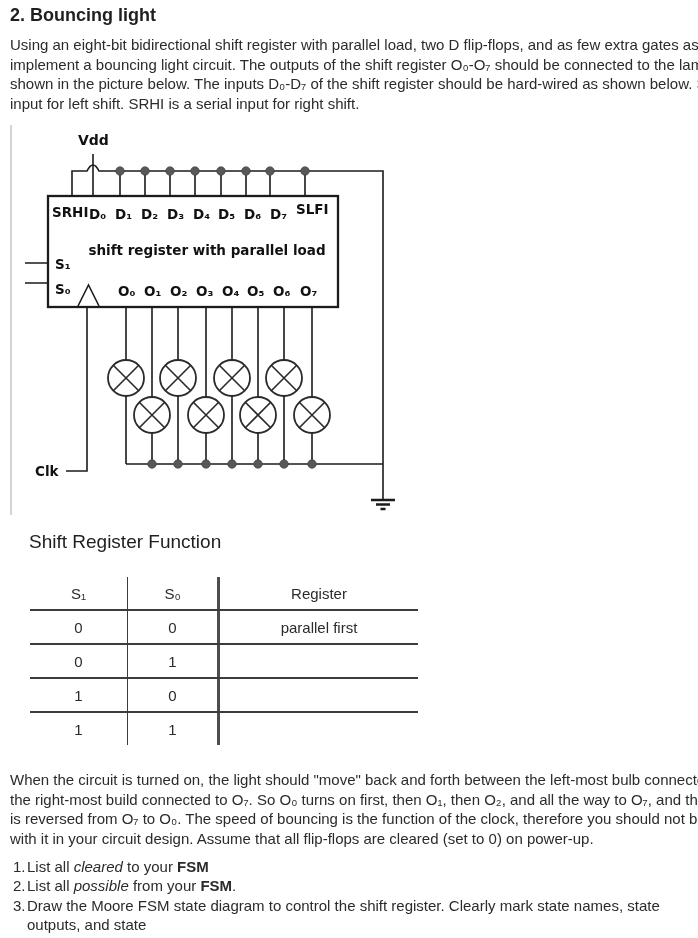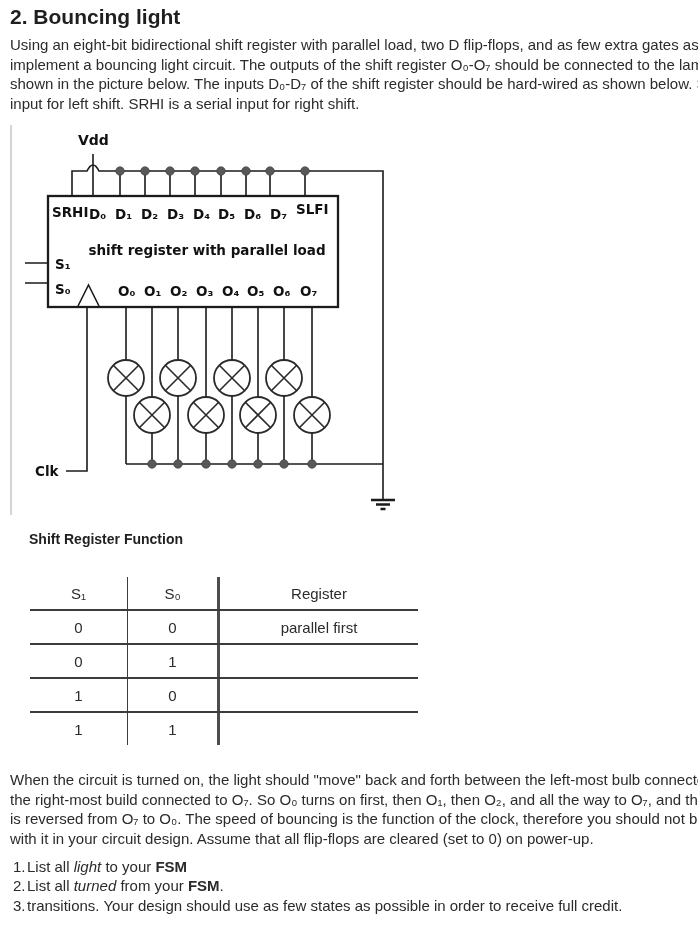--- a/index.html
+++ b/index.html
@@ -5,27 +5,27 @@
   html,body { margin:0; padding:0; background:#ffffff; }
   body {
     position:relative;
     width:698px; height:938px;
     overflow:hidden;
     font-family:"Liberation Sans","DejaVu Sans",sans-serif;
     color:#2b2b2b;
     -webkit-font-smoothing:antialiased;
   }
   .abs { position:absolute; }
-  .h1 { top:5px; left:10px; font-size:21px; font-weight:bold; color:#1f1f1f;text-align:right; }
+  .h1 { top:5px; left:10px; font-size:18px; font-weight:bold; color:#1f1f1f;text-align:right; }
   .para { font-size:15px; line-height:19.5px; white-space:nowrap; }
   .p1 { top:35px; left:10px; }
   .p2 { top:770px; left:10px; }
   .fig { top:123px; left:0; width:400px; height:392px; }
   .fig svg { display:block; }
-  .h2 { top:531px; left:29px; font-size:14px; font-weight:bold; color:#1f1f1f; }
+  .h2 { top:531px; left:29px; font-size:19px; font-weight:normal; color:#1f1f1f; }
 
   
   .srf { top:577px; left:30px; width:388px; font-size:15px; }
   .srf-row { display:grid; grid-template-columns:98px 92px 198px; height:32px; border-bottom:2px solid #3c3c3c; }
   .srf-row:last-child { border-bottom:none; }
   .srf-row > div { display:flex; align-items:center; justify-content:center; }
   .sep1 { border-right:1.5px solid #3c3c3c; }
   .sep2 { border-right:3px solid #4d4d4d; }
 
   
@@ -205,25 +205,26 @@
 <div class="abs para p2">
   <div>When the circuit is turned on, the light should "move" back and forth between the left-most bulb connected to O₀ and</div>
   <div>the right-most build connected to O₇. So O₀ turns on first, then O₁, then O₂, and all the way to O₇, and then the order</div>
   <div>is reversed from O₇ to O₀. The speed of bouncing is the function of the clock, therefore you should not be concerned</div>
   <div>with it in your circuit design. Assume that all flip-flops are cleared (set to 0) on power-up.</div>
 </div>
 
 <div class="abs tasks">
   <div class="task">
     <span class="task-num">1.</span>
-    <span class="task-text"><span>List all </span><em>light</em><span> to your </span><b>FSM</b><span></span></span>
+    <span class="task-text"><span>List all </span><em>cleared</em><span> to your </span><b>FSM</b><span></span></span>
   </div>
   <div class="task">
     <span class="task-num">2.</span>
-    <span class="task-text"><span>List all </span><em>turned</em><span> from your </span><b>FSM</b><span>.</span></span>
+    <span class="task-text"><span>List all </span><em>possible</em><span> from your </span><b>FSM</b><span>.</span></span>
   </div>
   <div class="task">
     <span class="task-num">3.</span>
     <span class="task-text">
+      <div>Draw the Moore FSM state diagram to control the shift register. Clearly mark state names, state outputs, and state</div>
       <div>transitions. Your design should use as few states as possible in order to receive full credit.</div>
     </span>
   </div>
 </div>
 
 </body></html>

